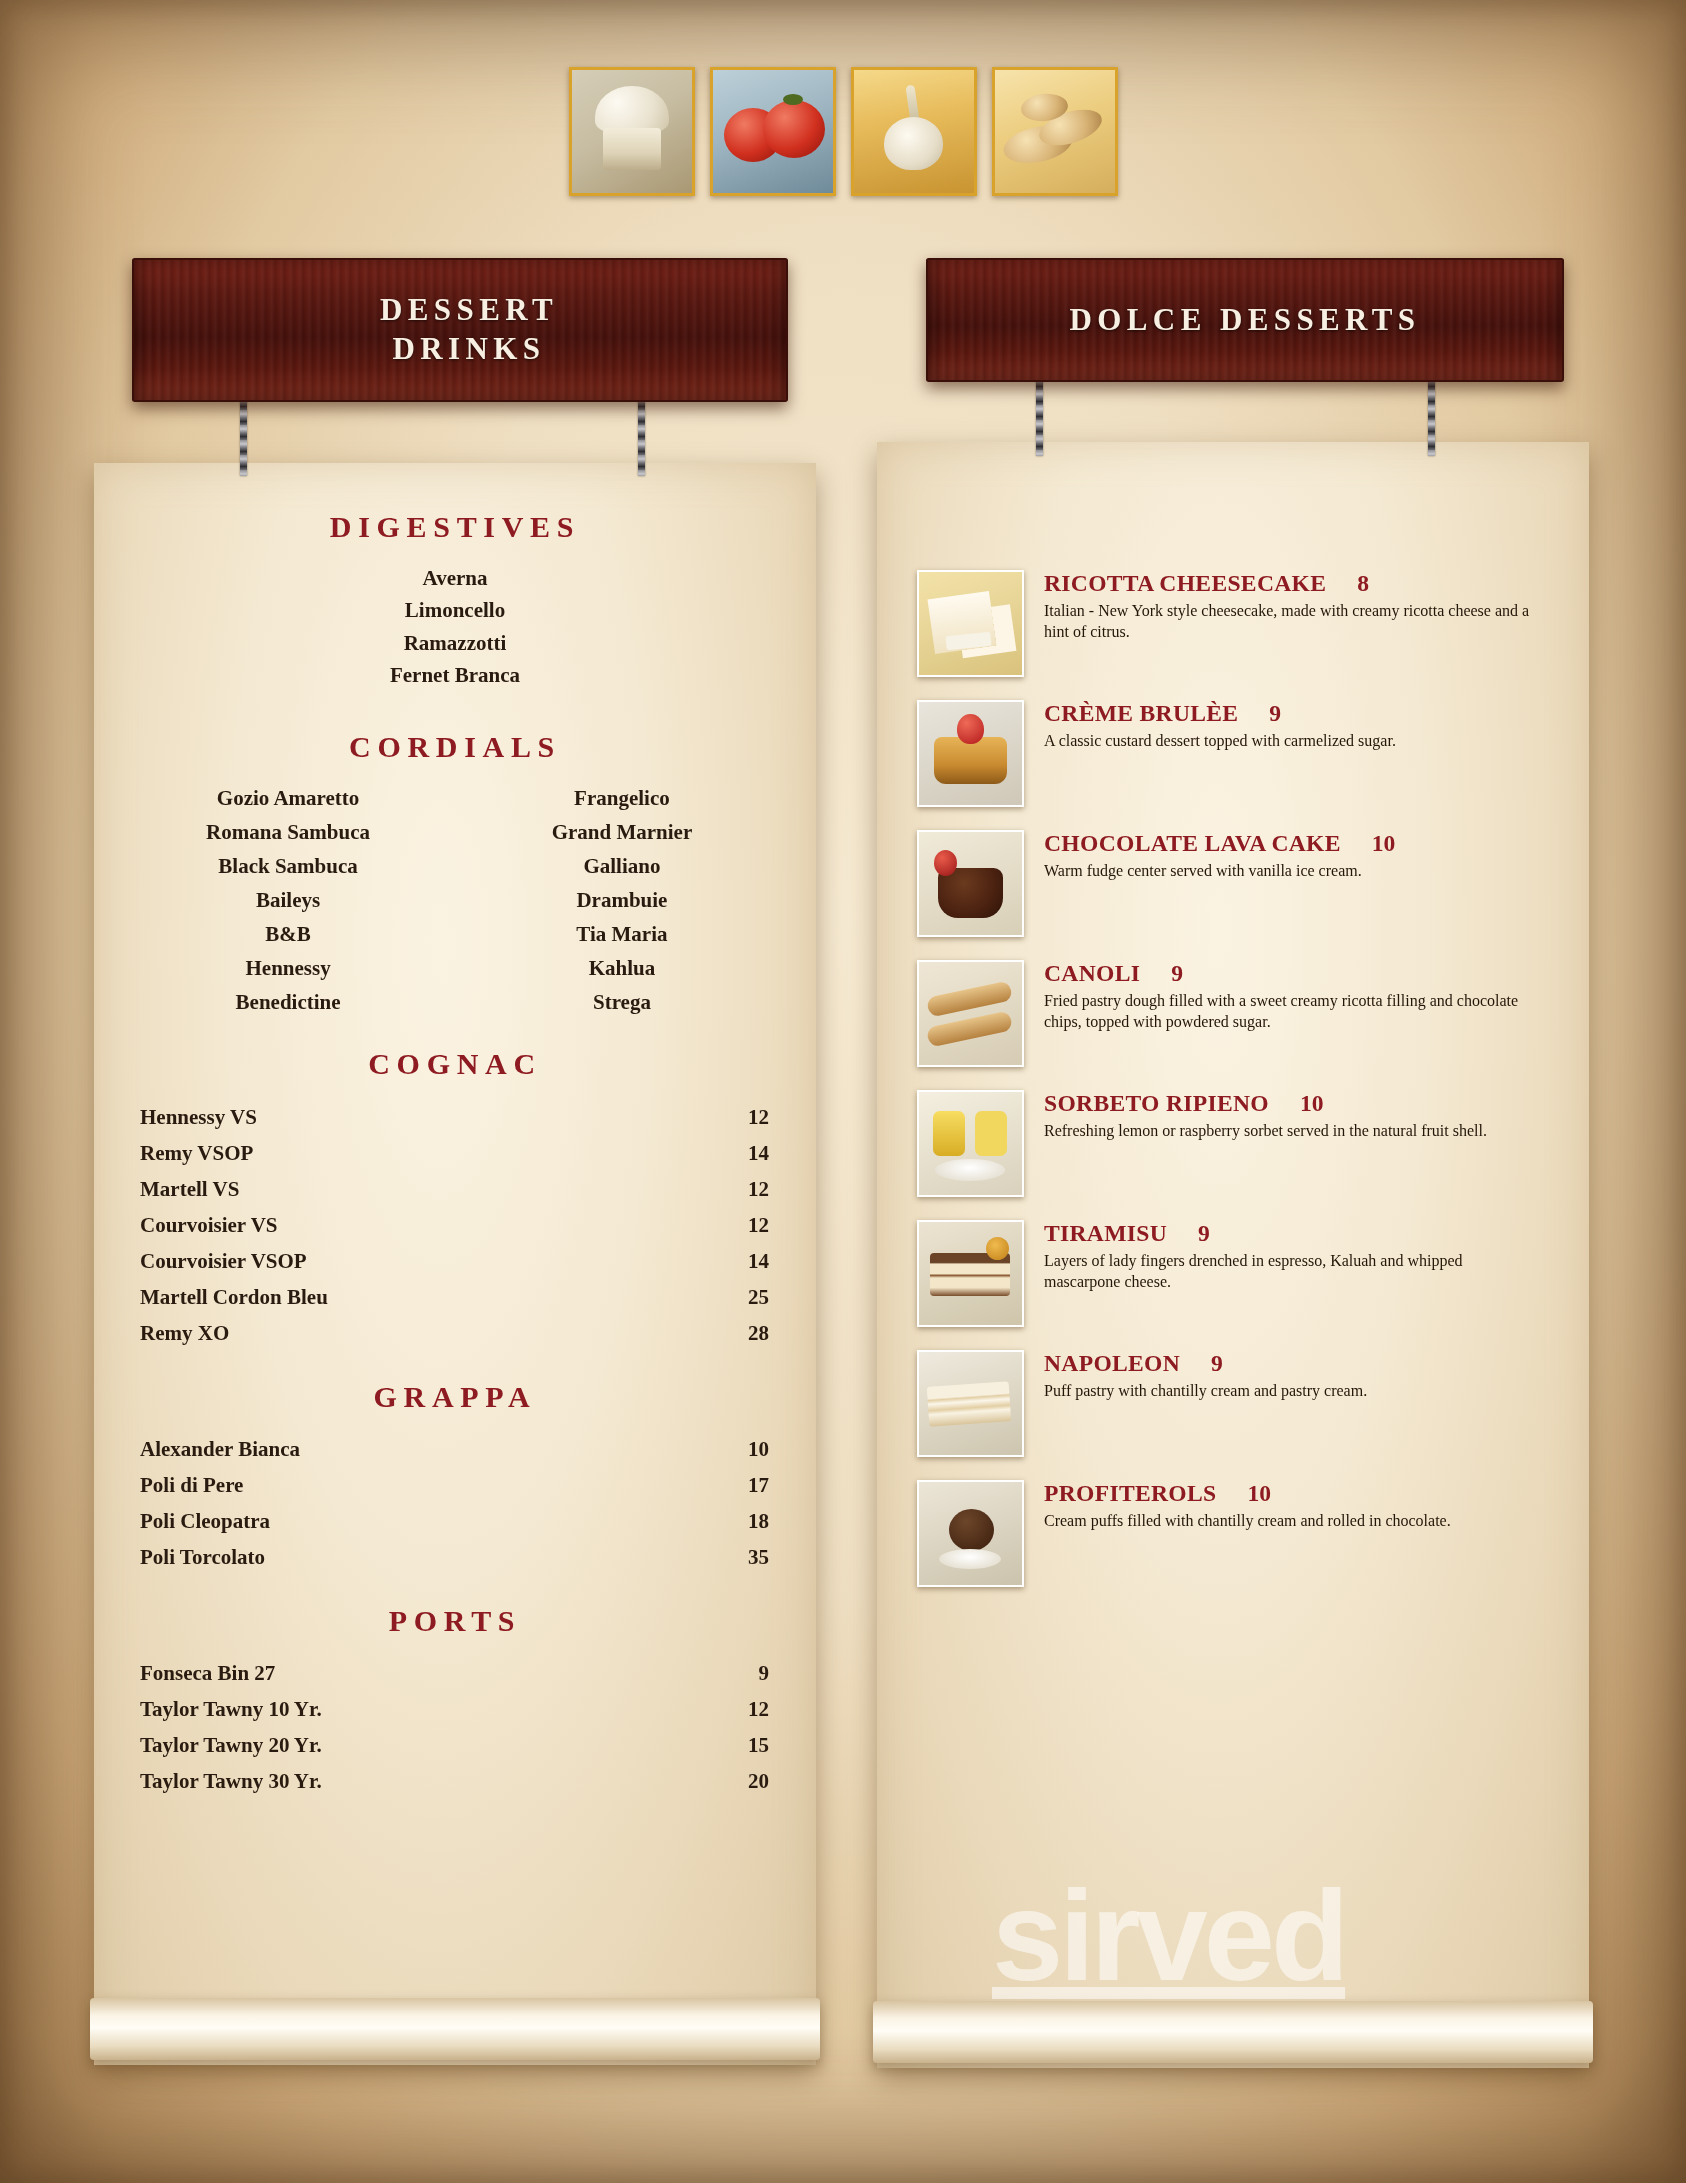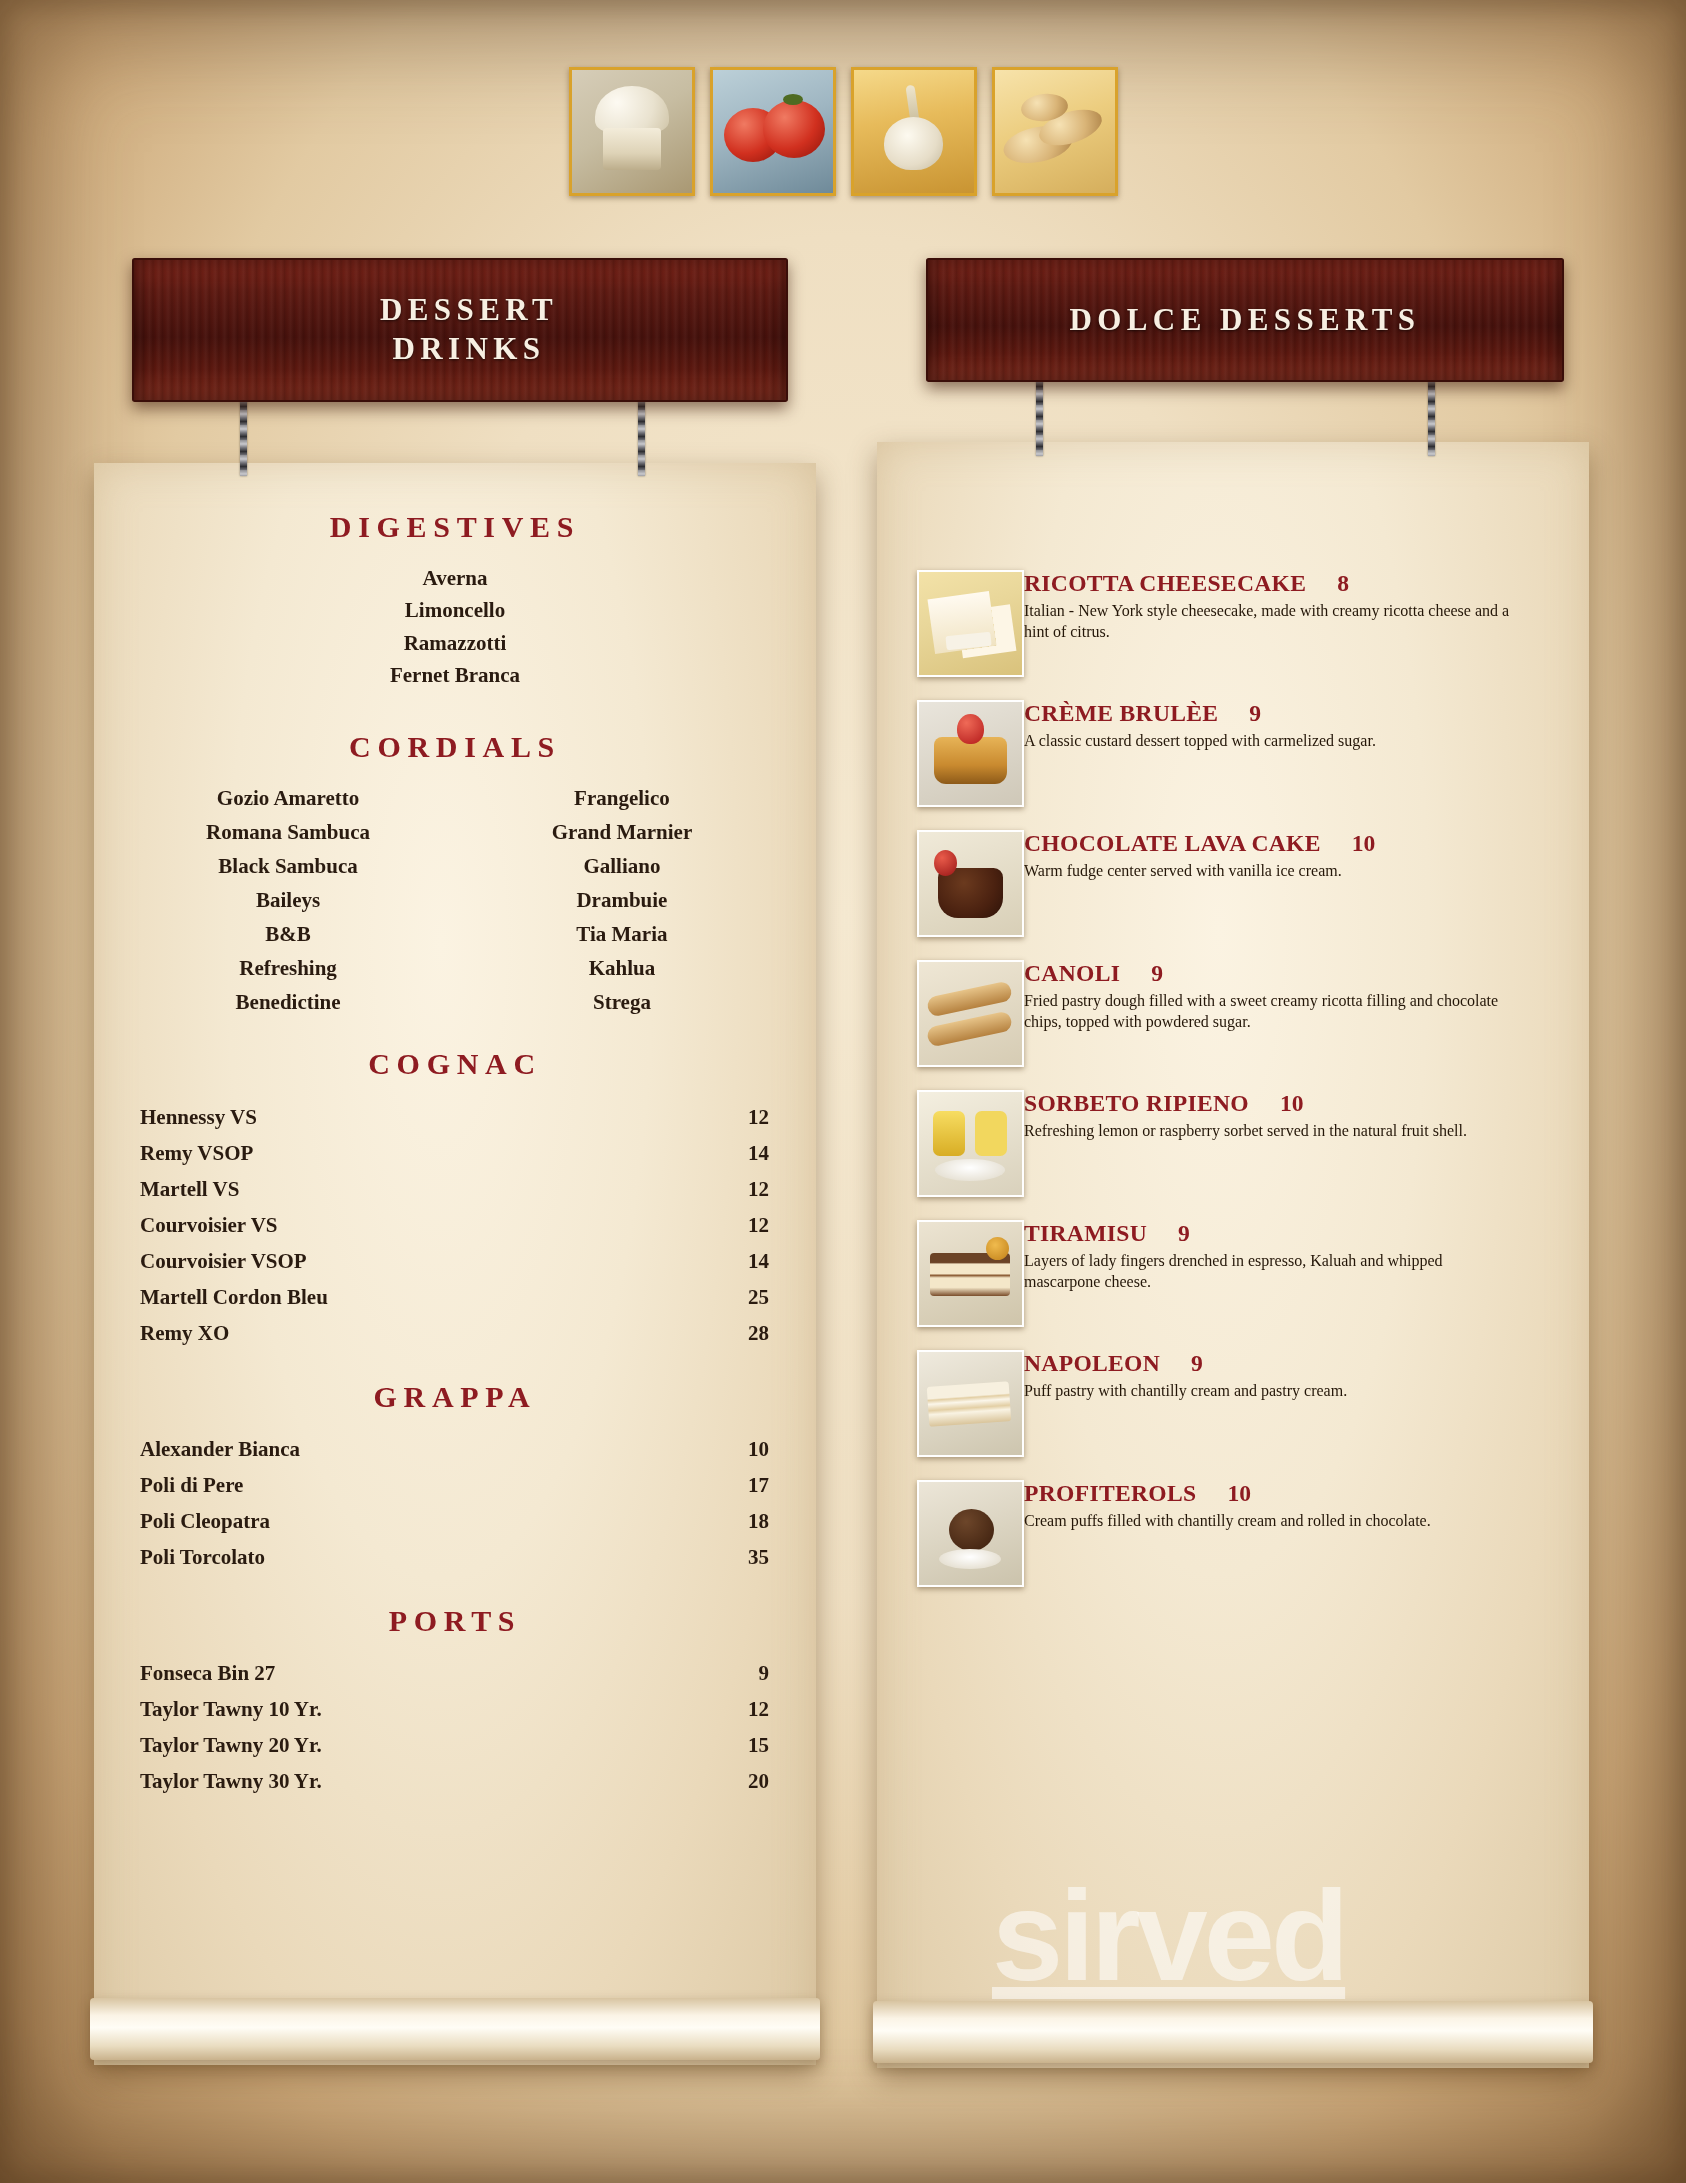--- a/index.html
+++ b/index.html
@@ -255,20 +255,21 @@
     height: 103px;
     flex: 0 0 103px;
     border: 2px solid #ffffff;
     box-shadow: 0 2px 5.4px rgba(80,55,25,.45);
     overflow: hidden;
     position: relative;
     background: #e8e0cd;
   }
   .dessert .thumb .ph { position: absolute; inset: 0; }
   .dessert .txt {
+    padding-left: 20px;
   }
   .dessert .hdr {
     display: flex;
     align-items: baseline;
   }
   .dessert .nm {
     color: #8e1b21;
     font-weight: bold;
     font-size: 23.6px;
     letter-spacing: 0.3px;
@@ -476,21 +477,21 @@
       <div class="block">
         <div class="sec-title">CORDIALS</div>
         <div class="gap-sm"></div>
         <div class="two-col">
           <div class="cc">
             <div>Gozio Amaretto</div>
             <div>Romana Sambuca</div>
             <div>Black Sambuca</div>
             <div>Baileys</div>
             <div>B&amp;B</div>
-            <div>Refreshing</div>
+            <div>Hennessy</div>
             <div>Benedictine</div>
           </div>
           <div class="cc">
             <div>Frangelico</div>
             <div>Grand Marnier</div>
             <div>Galliano</div>
             <div>Drambuie</div>
             <div>Tia Maria</div>
             <div>Kahlua</div>
             <div>Strega</div>

